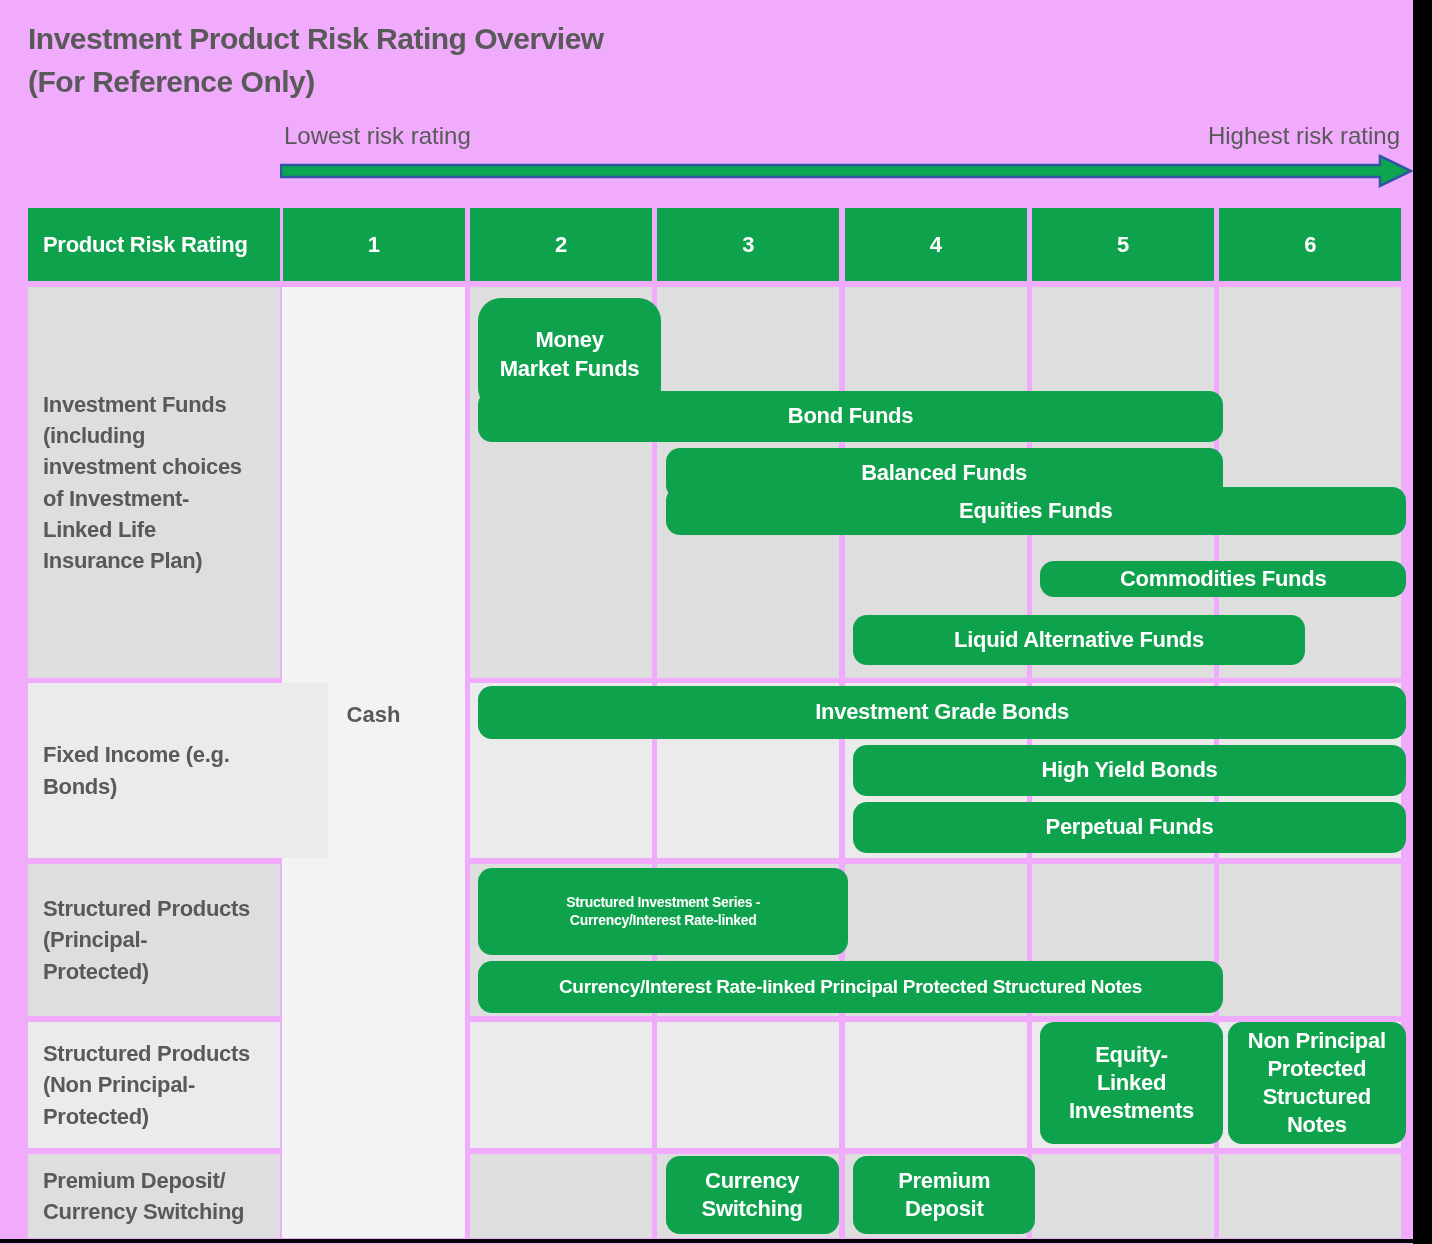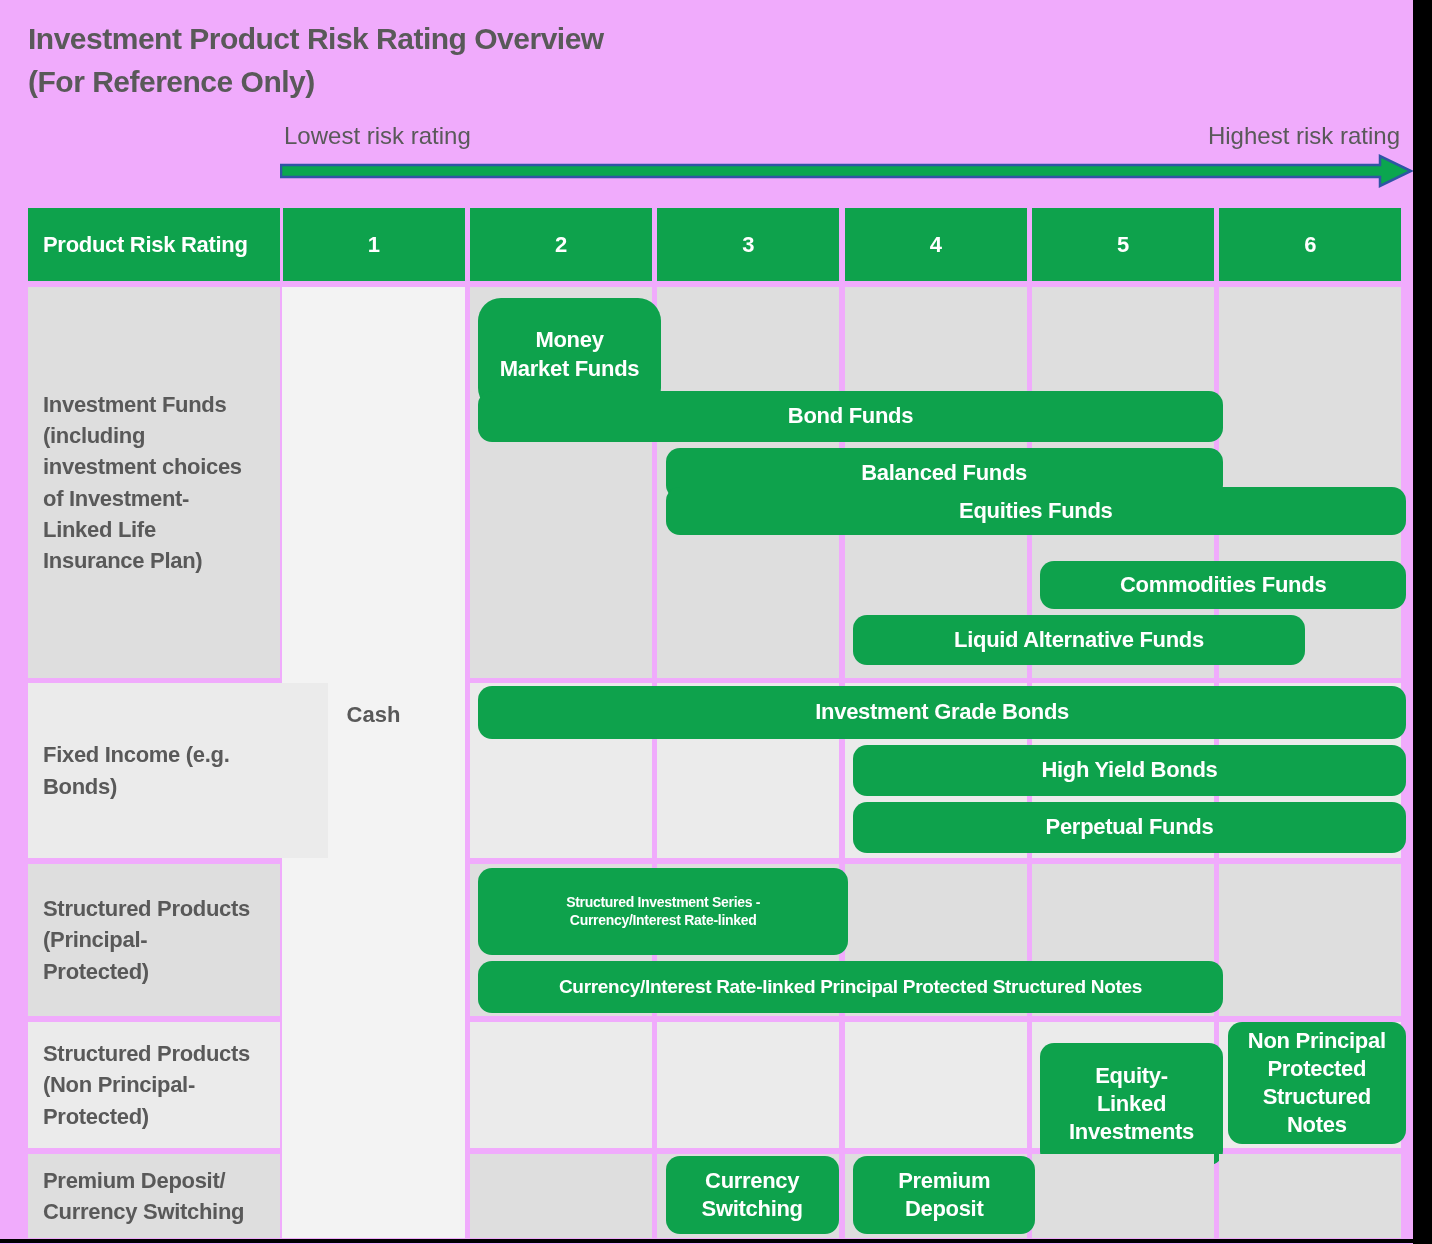--- a/index.html
+++ b/index.html
@@ -63,21 +63,21 @@
       <div class="gcell" style="left: 469.83px; top: 287px; width: 182.34px; height: 391px; background: rgb(222, 222, 222);"></div>
       <div class="gcell" style="left: 657.17px; top: 287px; width: 182.33px; height: 391px; background: rgb(222, 222, 222);"></div>
       <div class="gcell" style="left: 844.5px; top: 287px; width: 182.33px; height: 391px; background: rgb(222, 222, 222);"></div>
       <div class="gcell" style="left: 1031.83px; top: 287px; width: 182.34px; height: 391px; background: rgb(222, 222, 222);"></div>
       <div class="gcell" style="left: 1219.17px; top: 287px; width: 182.33px; height: 391px; background: rgb(222, 222, 222);"></div>
       <div class="bar" style="left: 478.33px; top: 298px; width: 182.34px; height: 113px; border-radius: 23px;">Money
 Market Funds</div>
       <div class="bar" style="left: 478.33px; top: 391px; width: 744.34px; height: 51px;">Bond Funds</div>
       <div class="bar" style="left: 665.67px; top: 448px; width: 557px; height: 51px;">Balanced Funds</div>
       <div class="bar" style="left: 665.67px; top: 487px; width: 740.33px; height: 48px;">Equities Funds</div>
-      <div class="bar" style="left: 1040.33px; top: 561px; width: 365.67px; height: 48px;">Commodities  Funds</div>
+      <div class="bar" style="left: 1040.33px; top: 561px; width: 365.67px; height: 36px;">Commodities  Funds</div>
       <div class="bar" style="left: 853px; top: 615px; width: 452px; height: 50px;">Liquid Alternative Funds</div>
       <div class="cat" style="left: 28px; top: 683px; width: 300px; height: 175px; background: rgb(235, 235, 235);">Fixed Income (e.g.
 Bonds)</div>
       <div class="gcell" style="left: 469.83px; top: 683px; width: 182.34px; height: 175px; background: rgb(235, 235, 235);"></div>
       <div class="gcell" style="left: 657.17px; top: 683px; width: 182.33px; height: 175px; background: rgb(235, 235, 235);"></div>
       <div class="gcell" style="left: 844.5px; top: 683px; width: 182.33px; height: 175px; background: rgb(235, 235, 235);"></div>
       <div class="gcell" style="left: 1031.83px; top: 683px; width: 182.34px; height: 175px; background: rgb(235, 235, 235);"></div>
       <div class="gcell" style="left: 1219.17px; top: 683px; width: 182.33px; height: 175px; background: rgb(235, 235, 235);"></div>
       <div class="bar" style="left: 478.33px; top: 686px; width: 927.67px; height: 53px;">Investment Grade Bonds</div>
       <div class="bar" style="left: 853px; top: 745px; width: 553px; height: 51px;">High Yield Bonds</div>
@@ -94,21 +94,21 @@
 Currency/Interest Rate-linked</div>
       <div class="bar" style="left: 478.33px; top: 961px; width: 744.34px; height: 52px; font-size: 19px;">Currency/Interest Rate-linked Principal Protected Structured Notes</div>
       <div class="cat" style="left: 28px; top: 1022px; width: 252px; height: 126px; background: rgb(235, 235, 235);">Structured Products
 (Non Principal-
 Protected)</div>
       <div class="gcell" style="left: 469.83px; top: 1022px; width: 182.34px; height: 126px; background: rgb(235, 235, 235);"></div>
       <div class="gcell" style="left: 657.17px; top: 1022px; width: 182.33px; height: 126px; background: rgb(235, 235, 235);"></div>
       <div class="gcell" style="left: 844.5px; top: 1022px; width: 182.33px; height: 126px; background: rgb(235, 235, 235);"></div>
       <div class="gcell" style="left: 1031.83px; top: 1022px; width: 182.34px; height: 126px; background: rgb(235, 235, 235);"></div>
       <div class="gcell" style="left: 1219.17px; top: 1022px; width: 182.33px; height: 126px; background: rgb(235, 235, 235);"></div>
-      <div class="bar" style="left: 1040.33px; top: 1022px; width: 182.34px; height: 122px; margin-top: 21px;">Equity-
+      <div class="bar" style="left: 1040.33px; top: 1022px; width: 182.34px; height: 122px;">Equity-
 Linked
 Investments</div>
       <div class="bar" style="left: 1227.67px; top: 1022px; width: 178.33px; height: 122px;">Non Principal
 Protected
 Structured
 Notes</div>
       <div class="cat" style="left: 28px; top: 1154px; width: 252px; height: 84px; background: rgb(222, 222, 222);">Premium Deposit/
 Currency Switching</div>
       <div class="gcell" style="left: 469.83px; top: 1154px; width: 182.34px; height: 84px; background: rgb(222, 222, 222);"></div>
       <div class="gcell" style="left: 657.17px; top: 1154px; width: 182.33px; height: 84px; background: rgb(222, 222, 222);"></div>

